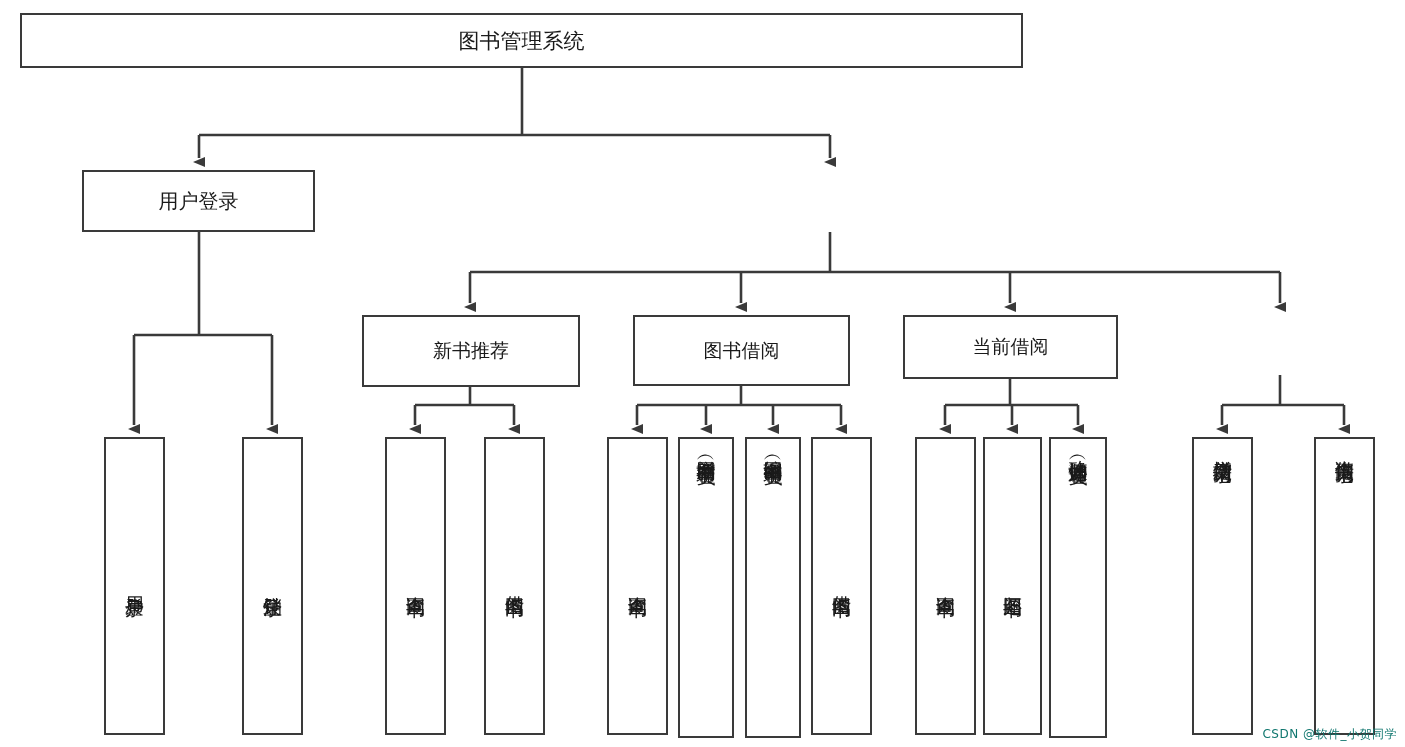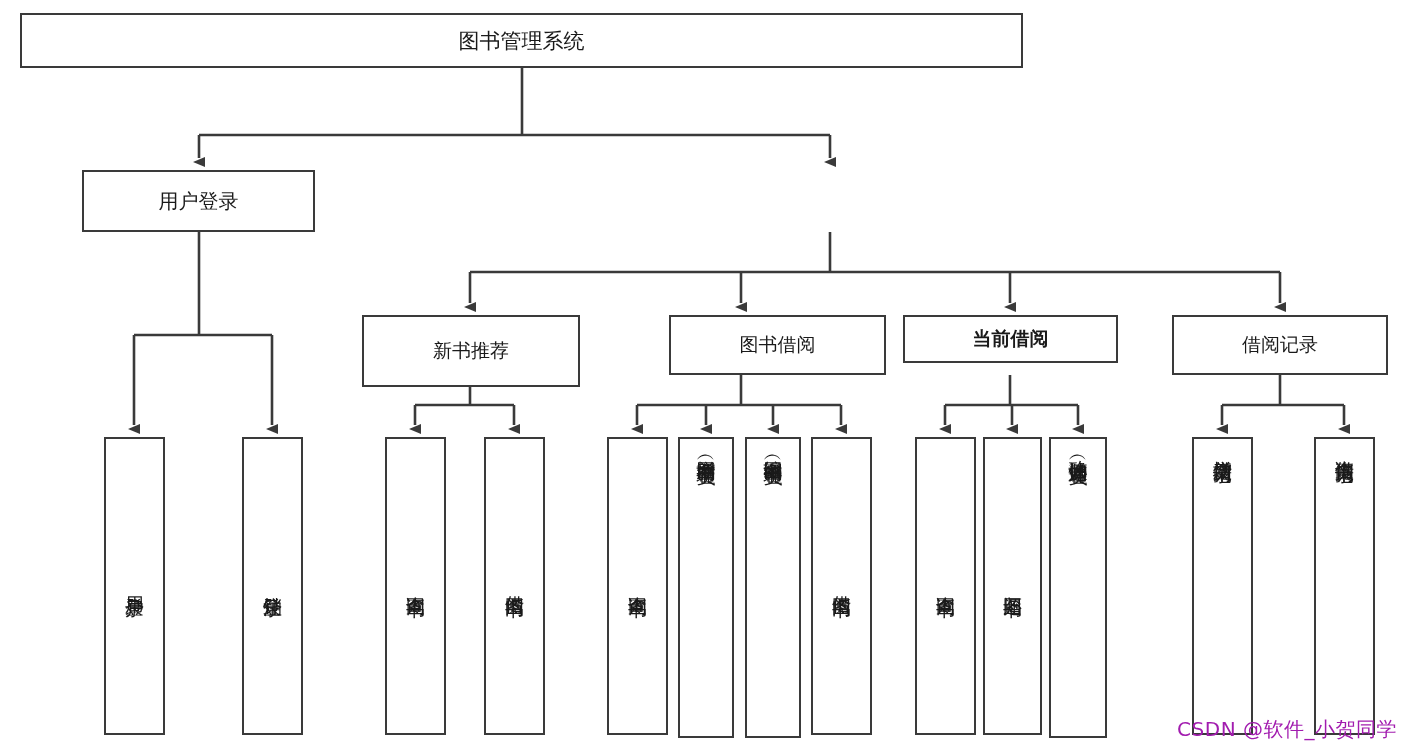--- a/index.html
+++ b/index.html
@@ -60,22 +60,22 @@
     align-items: flex-start;
   }
   .node.leaf.centered {
     align-items: center;
     padding-top: 0;
   }
   .watermark {
     position: absolute;
     right: 8px;
     bottom: 4px;
-    font-size: 20px;
-    color: #a21caf;
+    font-size: 12px;
+    color: #0f766e;
     white-space: nowrap;
     letter-spacing: 0.5px;
   }
 </style>
 </head>
 <body>
 
 <div id="canvas">
 
   <svg class="connectors" viewBox="0 0 1405 747">
@@ -132,28 +132,25 @@
     <span>图书管理系统</span>
   </div>
 
   <div class="node level2" style="left:82px; top:170px; width:233px; height:62px;">
     <span>用户登录</span>
   </div>
 
   <div class="node level3" style="left:362px; top:315px; width:218px; height:72px;">
     <span>新书推荐</span>
   </div>
-  <div class="node level3" style="left:633px; top:315px; width:217px; height:60px;margin-left:36px;">
+  <div class="node level3" style="left:633px; top:315px; width:217px; height:71px;">
     <span>图书借阅</span>
   </div>
-  <div class="node level3" style="left:903px; top:315px; width:215px; height:48px;font-weight:bold;">
+  <div class="node level3" style="left:903px; top:315px; width:215px; height:64px;">
     <span>当前借阅</span>
-  </div>
-  <div class="node level3" style="left:1172px; top:315px; width:216px; height:60px;">
-    <span>借阅记录</span>
   </div>
 
   <div class="node leaf centered" style="left:104px; top:437px; width:61px; height:298px;">
     <span class="vtext">用户登录</span>
   </div>
   <div class="node leaf centered" style="left:242px; top:437px; width:61px; height:298px;">
     <span class="vtext">注销登录</span>
   </div>
 
   <div class="node leaf centered" style="left:385px; top:437px; width:61px; height:298px;">

